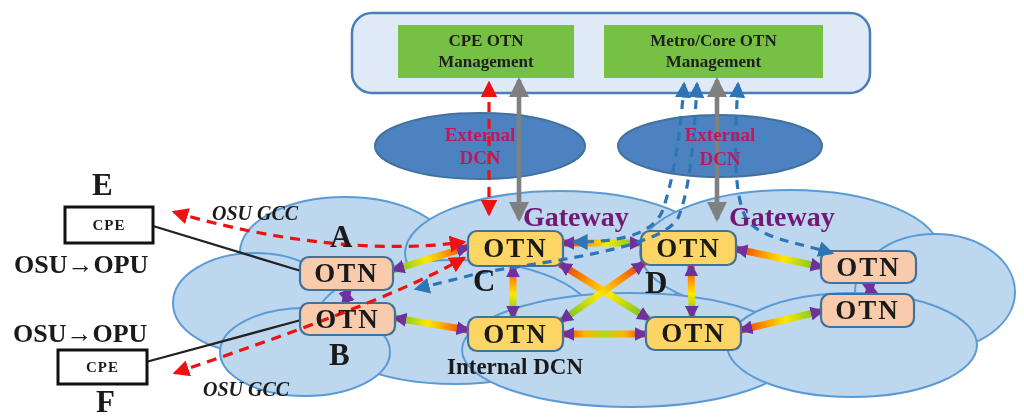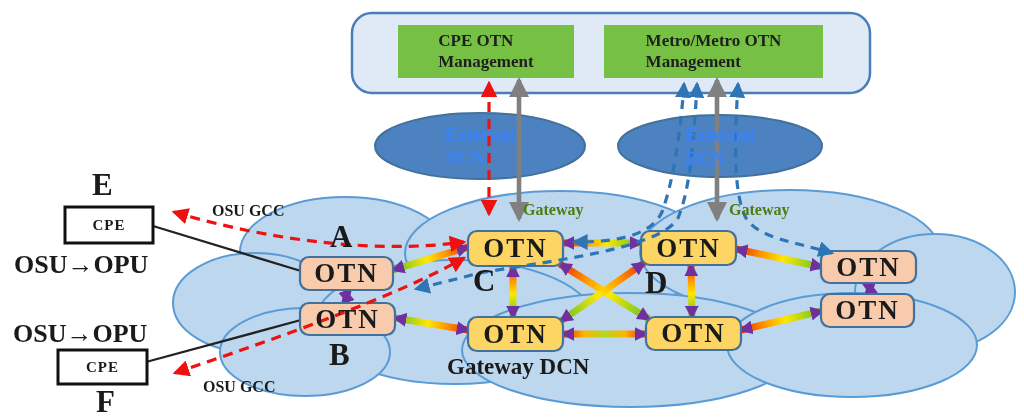--- a/index.html
+++ b/index.html
@@ -5,27 +5,27 @@
   html,body{margin:0;padding:0;background:#ffffff;}
   .stage{
     position:relative;width:1024px;height:418px;overflow:hidden;
     background:#ffffff;font-family:"Liberation Serif",serif;
   }
   .stage svg{position:absolute;left:0;top:0;}
   .txt{
     position:absolute;font-family:"Liberation Serif",serif;font-weight:bold;
     color:#1a1a1a;white-space:pre-line;line-height:1.22;
   }
-  .cbox{display:flex;align-items:center;justify-content:center;text-align:left;}
+  .cbox{display:flex;align-items:center;justify-content:center;text-align:center;}
   .otn-label{font-size:27px;letter-spacing:2px;}
   .tag{font-size:31px;}
   .mgmt{font-size:17px;color:#1f1f1f;}
-  .extdcn{font-size:19px;color:#3b82f6;}
-  .gateway{font-size:16px;color:#4d7c0f;}
-  .gcc{font-size:16px;}
+  .extdcn{font-size:19px;color:#be185d;}
+  .gateway{font-size:28px;color:#701a75;}
+  .gcc{font-size:20px;font-style:italic;}
   .conv{font-size:26px;}
   .cpe-label{font-size:15px;letter-spacing:1px;}
   .internal{font-size:23px;}
 </style>
 </head>
 <body>
 
 <div class="stage">
 
   <svg width="1024" height="418" viewBox="0 0 1024 418">
@@ -194,21 +194,21 @@
 
     <g fill="none" stroke="#2e75b6" stroke-width="3.2" stroke-dasharray="9 7">
       <path d="M684 84 C680 140 672 185 662 212 C650 238 610 242 574 242" marker-start="url(#mBlue)" marker-end="url(#mBlue)"></path>
       <path d="M697 84 C694 140 690 190 678 218 C660 250 540 262 480 273 L416 289" marker-start="url(#mBlue)" marker-end="url(#mBlue)"></path>
       <path d="M738 84 C734 150 734 195 746 218 C758 238 795 242 832 253" marker-start="url(#mBlue)" marker-end="url(#mBlue)"></path>
     </g>
   </svg>
 
   <div class="txt cbox mgmt" style="left:398px;top:25px;width:176px;height:53px;">CPE OTN
 Management</div>
-  <div class="txt cbox mgmt" style="left:604px;top:25px;width:219px;height:53px;">Metro/Metro OTN
+  <div class="txt cbox mgmt" style="left:604px;top:25px;width:219px;height:53px;">Metro/Core OTN
 Management</div>
 
   <div class="txt cbox extdcn" style="left:377px;top:114px;width:206px;height:64px;">External
 DCN</div>
   <div class="txt cbox extdcn" style="left:618px;top:116px;width:204px;height:61px;">External
 DCN</div>
 
   <div class="txt gateway" style="left:523px;top:200px;">Gateway</div>
   <div class="txt gateway" style="left:729px;top:200px;">Gateway</div>
 
@@ -229,14 +229,14 @@
   <div class="txt tag" style="left:92px;top:166px;">E</div>
   <div class="txt cbox cpe-label" style="left:65px;top:207px;width:88px;height:36px;">CPE</div>
   <div class="txt conv" style="left:14px;top:249px;">OSU→OPU</div>
   <div class="txt gcc" style="left:212px;top:201px;">OSU GCC</div>
 
   <div class="txt conv" style="left:13px;top:318px;">OSU→OPU</div>
   <div class="txt cbox cpe-label" style="left:58px;top:350px;width:89px;height:34px;">CPE</div>
   <div class="txt tag" style="left:96px;top:383px;">F</div>
   <div class="txt gcc" style="left:203px;top:377px;">OSU GCC</div>
 
-  <div class="txt internal" style="left:447px;top:353px;">Gateway DCN</div>
+  <div class="txt internal" style="left:447px;top:353px;">Internal DCN</div>
 </div>
 
 </body></html>

